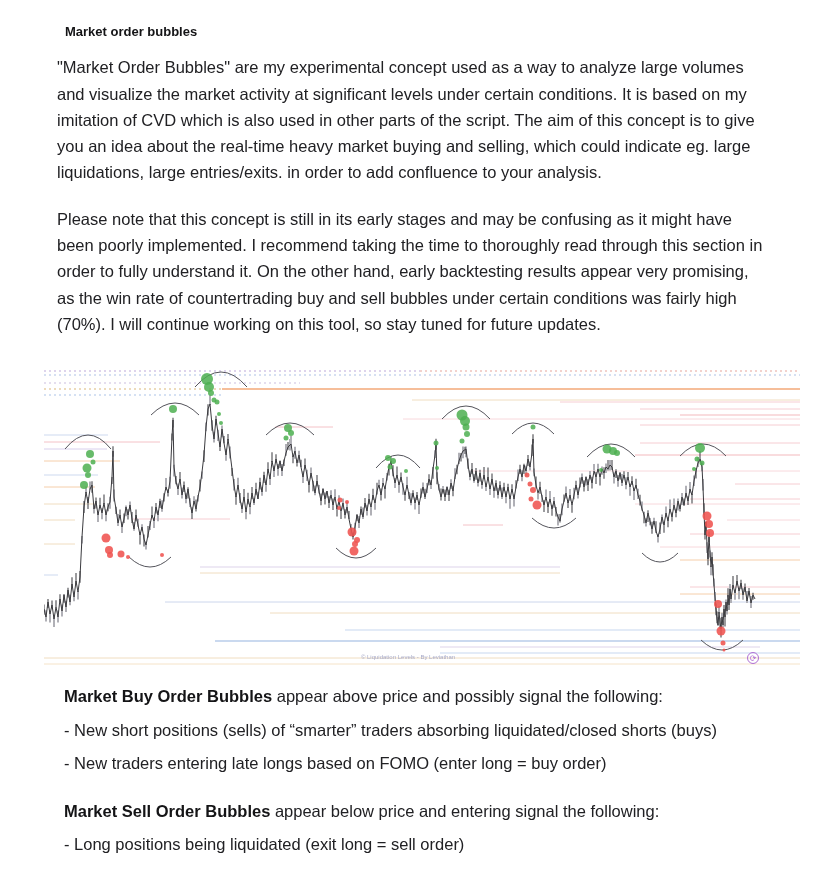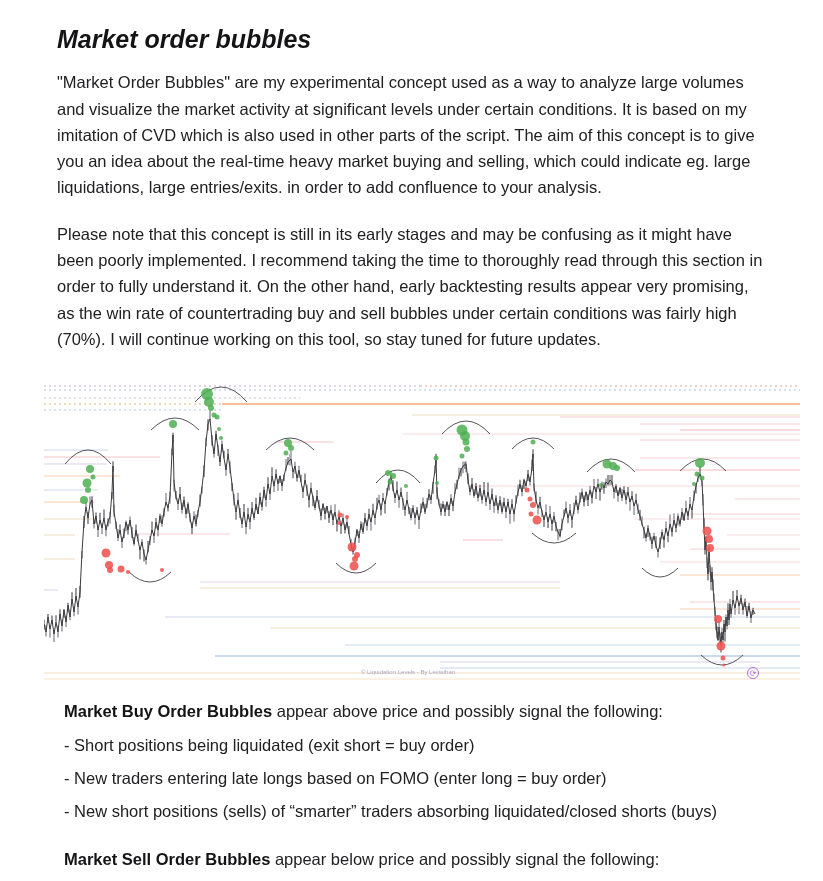--- a/index.html
+++ b/index.html
@@ -1,18 +1,18 @@
 <!DOCTYPE html>
 <html><head>
 <meta charset="utf-8">
 <style>
   html,body{margin:0;padding:0;background:#ffffff;}
   body{font-family:"Liberation Sans","DejaVu Sans",sans-serif;color:#1e1e20;}
   .page{width:823px;box-sizing:border-box;padding:12px 56px 30px 57px;}
-  h1{font-size:25px;line-height:1.25;margin:12px 0 14px 0;font-weight:700;color:#141416;font-style:italic;}
+  h1{font-size:13px;line-height:1.25;margin:12px 0 14px 8px;font-weight:700;color:#141416;}
   p.body-text{font-size:16.5px;line-height:26.3px;margin:0 0 20px 0;max-width:712px;color:#212124;}
   .u{text-underline-offset:3px;}
   .b{font-weight:700;color:#141416;}
   figure{margin:4px 0 10px -13px;padding:0;}
   .bullet-block{font-size:16.5px;line-height:26.3px;margin:0 0 22px 0;max-width:716px;color:#212124;}
   .bullet-block div{margin:7px;}
 </style>
 </head>
 <body>
 
@@ -165,24 +165,23 @@
         <text x="408" y="602" font-size="6" fill="#a6a9c8" text-anchor="middle" font-family="&quot;Liberation Sans&quot;,sans-serif">© Liquidation Levels - By Leviathan</text>
         <g>
           <circle cx="753" cy="601" r="5.5" fill="none" stroke="#b06fd4" stroke-width="1"></circle>
           <text x="753" y="604.2" font-size="8" fill="#b06fd4" text-anchor="middle" font-family="&quot;DejaVu Sans&quot;,sans-serif">⟳</text>
         </g>
       </svg>
   </figure>
 
   <div class="bullet-block">
     <div><span class="b">Market Buy Order Bubbles</span><span> appear above price and possibly signal the following:</span></div>
-    <div>- Short positions being liquidated (exit short = buy order)</div>
+    <div>- New short positions (sells) of “smarter” traders absorbing liquidated/closed shorts (buys)</div>
     <div>- New traders entering late longs based on FOMO (enter long = buy order)</div>
-    <div>- New short positions (sells) of “smarter” traders absorbing liquidated/closed shorts (buys)</div>
   </div>
 
   <div class="bullet-block">
-    <div><span class="b">Market Sell Order Bubbles</span><span> appear below price and possibly signal the following:</span></div>
+    <div><span class="b">Market Sell Order Bubbles</span><span> appear below price and entering signal the following:</span></div>
     <div>- Long positions being liquidated (exit long = sell order)</div>
 
   </div>
 
 </div>
 
 </body></html>

